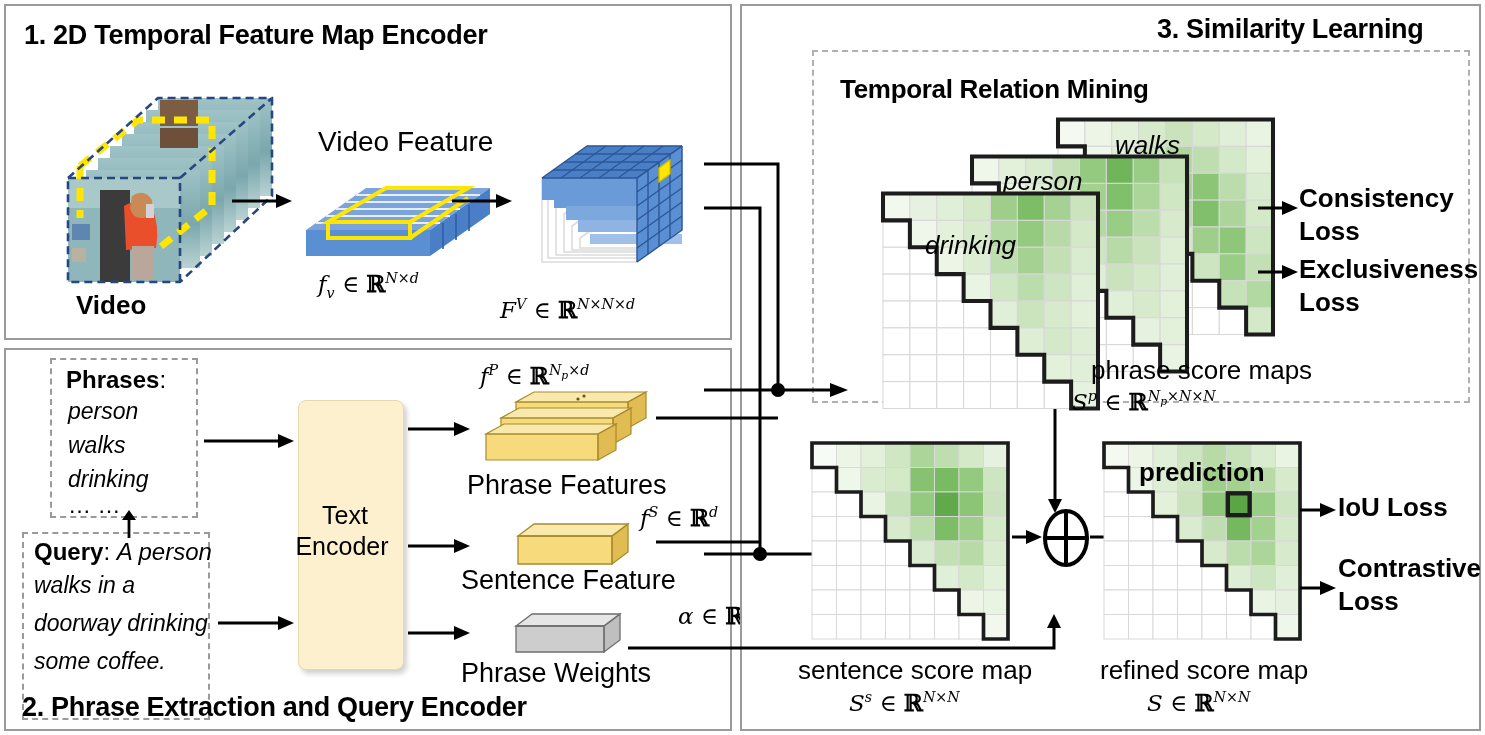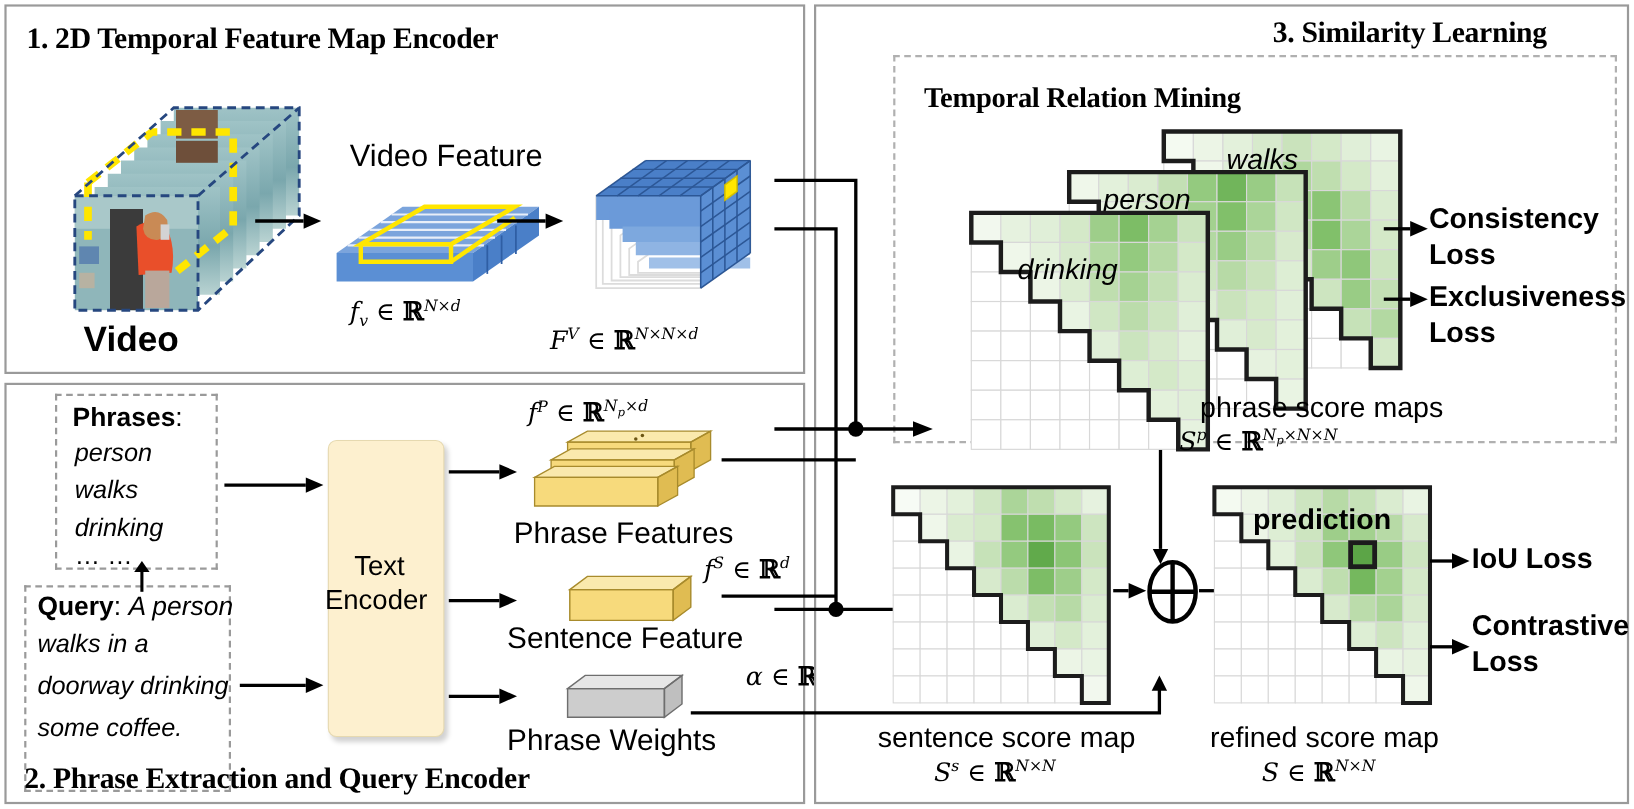--- a/index.html
+++ b/index.html
@@ -1,20 +1,20 @@
 <!DOCTYPE html>
 <html><head>
 <meta charset="utf-8">
 <style>
   html,body{margin:0;padding:0;background:#fff;}
   body{width:1485px;height:735px;position:relative;overflow:hidden;
        font-family:"Liberation Sans",sans-serif;color:#000;}
   .abs{position:absolute;}
   .panel{position:absolute;border:2px solid #9a9a9a;background:#fff;box-sizing:border-box;}
-  .ttl{position:absolute;font-weight:bold;font-size:27px;letter-spacing:-0.3px;white-space:nowrap;font-family:Liberation Serif, serif;}
+  .ttl{position:absolute;font-weight:bold;font-size:27px;letter-spacing:-0.3px;white-space:nowrap;}
   .lbl{position:absolute;font-size:24px;white-space:nowrap;}
   .lblb{position:absolute;font-size:24px;font-weight:bold;white-space:nowrap;}
   .math{position:absolute;font-family:"DejaVu Serif",serif;font-style:italic;font-size:23px;white-space:nowrap;}
   .math sup,.math sub{font-size:0.62em;font-style:italic;}
   .rr{font-family:"DejaVu Serif",serif;font-style:normal;font-weight:bold;}
   .dashbox{position:absolute;border:2px dashed #9a9a9a;box-sizing:border-box;}
   .dashbox2{position:absolute;border:2px dashed #b0b0b0;box-sizing:border-box;}
   .itl{position:absolute;font-size:23px;font-style:italic;white-space:nowrap;}
   svg{position:absolute;overflow:visible;}
 </style>
@@ -63,21 +63,21 @@
     <polyline points="18,88 76,42 150,42 150,128 92,174" fill="none" stroke="#ffe600" stroke-width="7" stroke-dasharray="13 9" stroke-linecap="butt"></polyline>
     <polyline points="18,88 18,140" fill="none" stroke="#ffe600" stroke-width="7" stroke-dasharray="13 9"></polyline>
 
     <g fill="none" stroke="#26477f" stroke-width="2.6" stroke-dasharray="8 5">
       <polygon points="6,100 96,20 210,20 210,118 118,204 6,204"></polygon>
       <polyline points="6,100 118,100 118,204"></polyline>
       <polyline points="118,100 210,20"></polyline>
     </g>
   </g>
 </svg>
-<div class="lblb" style="left:76px;top:290px;font-size:32px;">Video</div>
+<div class="lblb" style="left:76px;top:290px;font-size:26px;">Video</div>
 
 <svg style="left:232px;top:190px;width:60px;height:22px;" viewBox="0 0 60 22">
   <line x1="0" y1="11" x2="44" y2="11" stroke="#000" stroke-width="3.2"></line>
   <polygon points="44,4 60,11 44,18" fill="#000"></polygon>
 </svg>
 
 <div class="lbl" style="left:318px;top:126px;font-size:28px;">Video Feature</div>
 
 <svg style="left:298px;top:168px;width:200px;height:96px;" viewBox="0 0 200 96">
   <polygon points="8,62 68,20 192,20 132,62" fill="#7ba4dc"></polygon>

